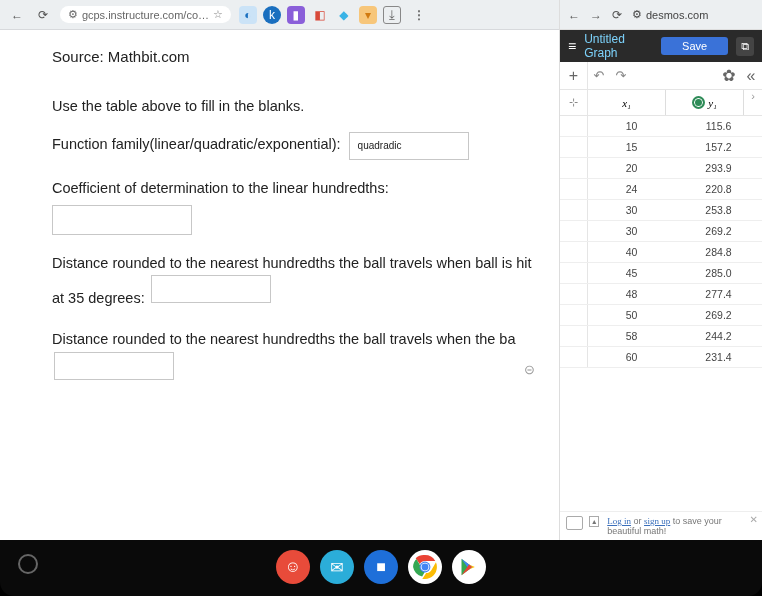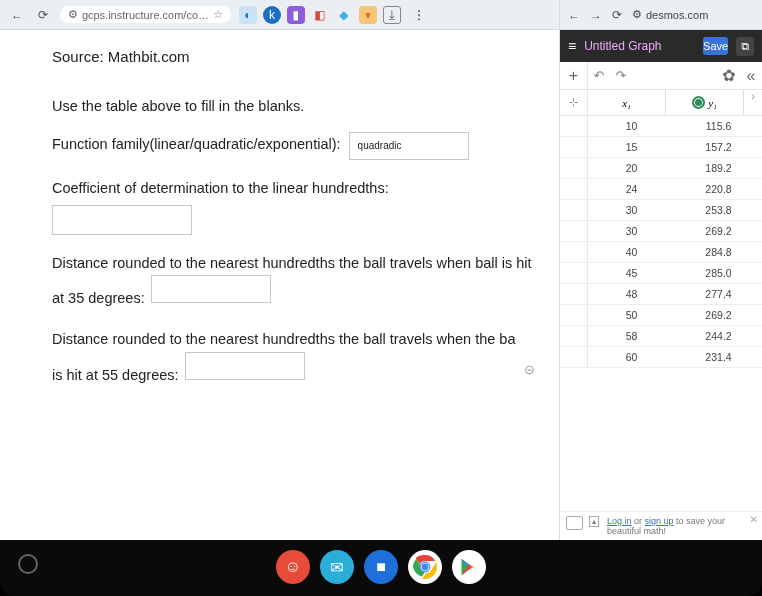--- a/index.html
+++ b/index.html
@@ -33,22 +33,22 @@
 .content .source { margin-bottom: 24px; font-size: 15px; }
 .content .para { margin-bottom: 14px; }
 .inline-input { display: inline-block; border: 1px solid #c7c7c7; background: #fff; padding: 4px 8px; font-size: 10px; min-width: 120px; height: 28px; vertical-align: baseline; color: #222; }
 .block-input { display: block; border: 1px solid #c7c7c7; background: #fff; padding: 4px 8px; font-size: 14px; width: 140px; height: 30px; margin-top: 4px; color: #aaa; }
 .q { margin-bottom: 16px; }
 .q .label { display: inline; }
 
 
 .dhead { display: flex; align-items: center; background: #2a2a2a; color: #fff; height: 32px; padding: 0 8px; font-size: 12px; gap: 8px; }
 .dhead .burger { font-size: 14px; }
-.dhead .title { flex: 1; color: #f0abfc; }
-.dhead .save { background: #3a72d8; color: #fff; padding: 3px 0; border-radius: 3px; font-size: 11px; }
+.dhead .title { flex: 1; color: #7dd3fc; }
+.dhead .save { background: #3a72d8; color: #fff; padding: 3px 21px; border-radius: 3px; font-size: 11px; }
 .dhead .extra { background:#444; color:#fff; padding:3px 5px; border-radius:3px; font-size:11px; }
 
 .drow2 { display:flex; align-items:center; height:28px; border-bottom:1px solid #e5e5e5; }
 .drow2 .plus { width:28px; text-align:center; font-size:16px; color:#666; border-right:1px solid #e5e5e5; height:100%; display:flex; align-items:center; justify-content:center;}
 .drow2 .undo, .drow2 .redo { width:22px; text-align:center; color:#888; font-size:13px; }
 .drow2 .spacer { flex:1; }
 .drow2 .gear { width:22px; text-align:center; color:#666; }
 .drow2 .wrench { width:22px; text-align:center; color:#666; }
 
 .drow3 { display:flex; align-items:stretch; height:26px; border-bottom:1px solid #e5e5e5; font-size:11px; }
@@ -61,21 +61,21 @@
 .dtable { font-size: 10.5px; color:#444; }
 .dtable .row { display:flex; height:21px; border-bottom:1px solid #eee; }
 .dtable .row .c { flex:1; text-align:center; display:flex; align-items:center; justify-content:center; }
 .dtable .row .c:first-child { border-right:1px solid #ddd; }
 .dtable .idxcol { width:28px; border-right:1px solid #e5e5e5; }
 
 
 .signin { font-size: 9px; color:#777; padding: 4px 6px; border-top:1px solid #eee; display:flex; align-items:flex-start; gap:4px; position:relative; }
 .signin .kb { width:20px; height:14px; border:1px solid #aaa; border-radius:2px; margin-right:2px; display:inline-block;}
 .signin .arrow { border:1px solid #aaa; font-size:8px; padding:0 2px; margin-right:4px;}
-.signin a { color:#3a6fbb; text-decoration: underline; }
+.signin a { color:#3a6fbb; text-decoration: underline; font-family: Liberation Serif, serif; }
 .signin .close { position:absolute; right:4px; top:2px; color:#aaa; font-size:10px; }
 
 
 .taskbar { position:absolute; bottom:6px; left:0; right:0; height:46px; display:flex; align-items:center; justify-content:center; gap:10px; }
 .taskbar .tbicon { width:34px; height:34px; border-radius:50%; display:flex; align-items:center; justify-content:center; font-size:16px; color:#fff; }
 .tbicon.red { background:#e84b3a; }
 .tbicon.cyan { background:#2badd9; }
 .tbicon.blue { background:#1e6fd9; }
 .tbicon.chrome { background: #fff; position:relative; overflow:hidden; }
 .tbicon.play { background:#fff; }
@@ -128,21 +128,20 @@
       </div>
 
 
       <div class="q">
         <span class="label">Distance rounded to the nearest hundredths the ball travels when ball is hit at 35 degrees:</span>
         <span class="inline-input" style="margin-left:2px;"></span>
       </div>
 
       <div class="q" style="position:relative;">
         <span class="label">Distance rounded to the nearest hundredths the ball travels when the ba</span><br>
-        <span class="label">is hit at 55 degrees:</span>
         <span class="inline-input" style="margin-left:2px;"></span>
         <span class="magnify">⊝</span>
       </div>
     </div>
   </div>
 
   <div class="right">
     <div class="rtoolbar">
       <span class="navbtn">←</span>
       <span class="navbtn">→</span>
@@ -190,21 +189,21 @@
             <div class="c">115.6</div>
           </div>
           <div class="row">
             <div class="idxcol"></div>
             <div class="c">15</div>
             <div class="c">157.2</div>
           </div>
           <div class="row">
             <div class="idxcol"></div>
             <div class="c">20</div>
-            <div class="c">189.2</div>
+            <div class="c">293.9</div>
           </div>
           <div class="row">
             <div class="idxcol"></div>
             <div class="c">24</div>
             <div class="c">220.8</div>
           </div>
           <div class="row">
             <div class="idxcol"></div>
             <div class="c">30</div>
             <div class="c">253.8</div>

